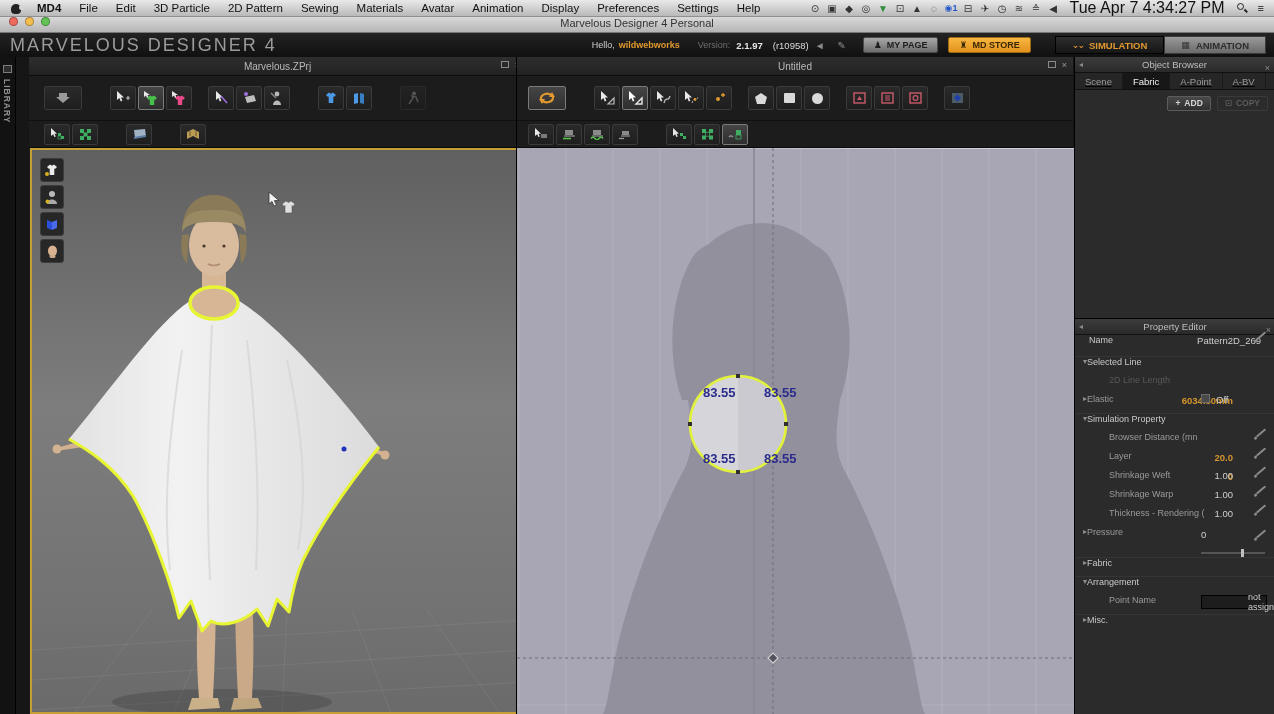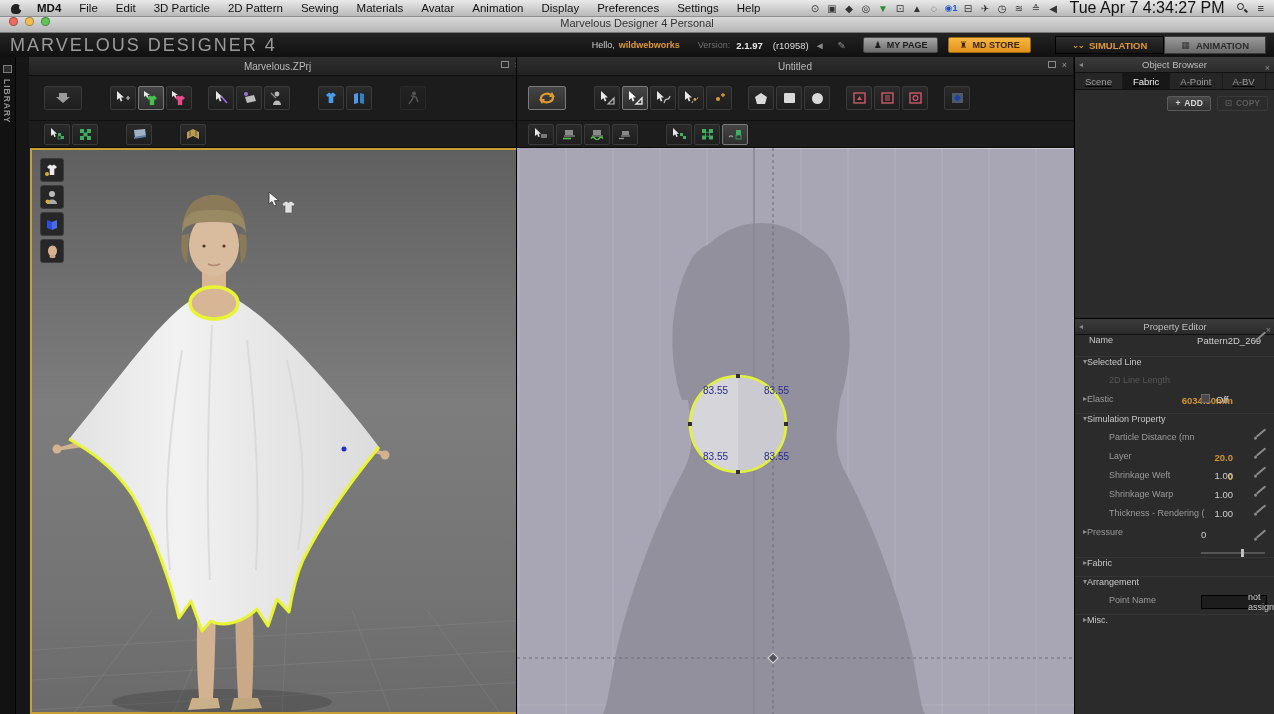--- a/index.html
+++ b/index.html
@@ -79,21 +79,21 @@
   .tbtn.sel{background:linear-gradient(#454545,#2e2e2e);border-color:#7a7a7a;}
   .tbtn.dis{opacity:.45;}
   .tgap{width:14px;} .tgap2{width:26px;}
   .tbtn svg{display:block;}
 
   
   .vp3d{position:absolute;left:1px;top:91px;width:495px;height:566px;border:2px solid #c79f35;overflow:hidden;}
   .vp2d{position:absolute;left:0;top:91px;width:557px;height:566px;overflow:hidden;background:#a8a5b4;}
   .ovbtn{position:absolute;left:8px;width:24px;height:24px;background:rgba(30,30,30,.88);
     border:1px solid #3c3c3c;border-radius:3px;display:flex;align-items:center;justify-content:center;}
-  .plabel{position:absolute;font-size:10px;font-weight:normal;color:#2b2b8c;letter-spacing:0;}
+  .plabel{position:absolute;font-size:13px;font-weight:bold;color:#2b2b8c;letter-spacing:0;}
 
   
   .cursor3d{position:absolute;left:236px;top:42px;width:40px;height:26px;pointer-events:none;}
 
   
   .rightcol{position:absolute;left:1074px;top:0;width:200px;height:657px;background:#2b2b2b;border-left:1px solid #000;}
   .rptitle{height:16px;background:linear-gradient(#3c3c3c,#2a2a2a);border-bottom:1px solid #111;
     color:#bdbdbd;font-size:9.5px;text-align:center;line-height:16px;position:relative;}
   .rptitle .dockico{position:absolute;left:4px;top:4px;color:#8a8a8a;font-size:8px;line-height:8px;}
   .rptitle .clx{position:absolute;right:4px;top:3px;color:#8a8a8a;font-size:9px;}
@@ -665,21 +665,21 @@
           <span class="lab">Elastic</span>
           <span class="cbx"></span>
           <span class="cbxlab">Off</span>
         </div>
 
         <div class="prow secline">
           <span class="chev">▾</span>
           <span class="lab white">Simulation Property</span>
         </div>
         <div class="prow">
-          <span class="lab ind2">Particle Distance (mn</span>
+          <span class="lab ind2">Browser Distance (mn</span>
           <span class="pval orange">20.0</span>
           <span class="pencil"></span>
         </div>
         <div class="prow">
           <span class="lab ind2">Layer</span>
           <span class="pval orange">0</span>
           <span class="pencil"></span>
         </div>
         <div class="prow">
           <span class="lab ind2">Shrinkage Weft</span>

